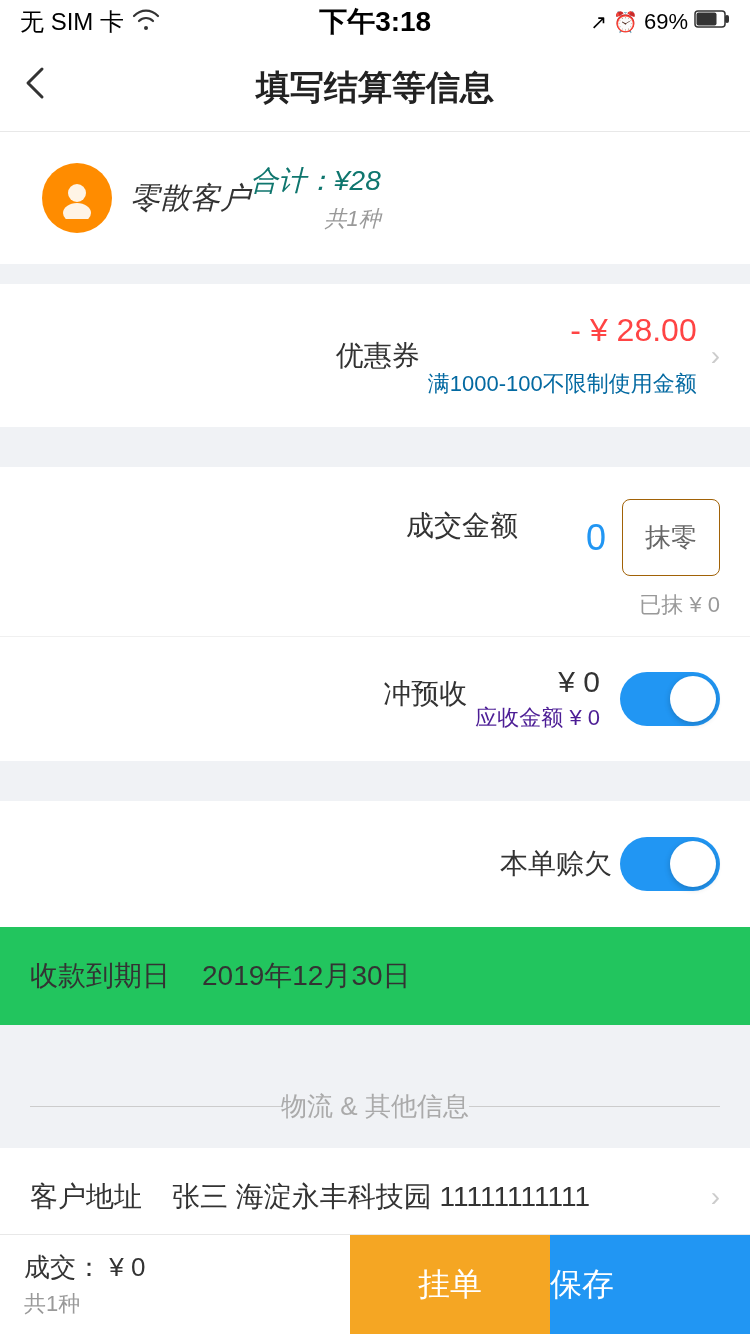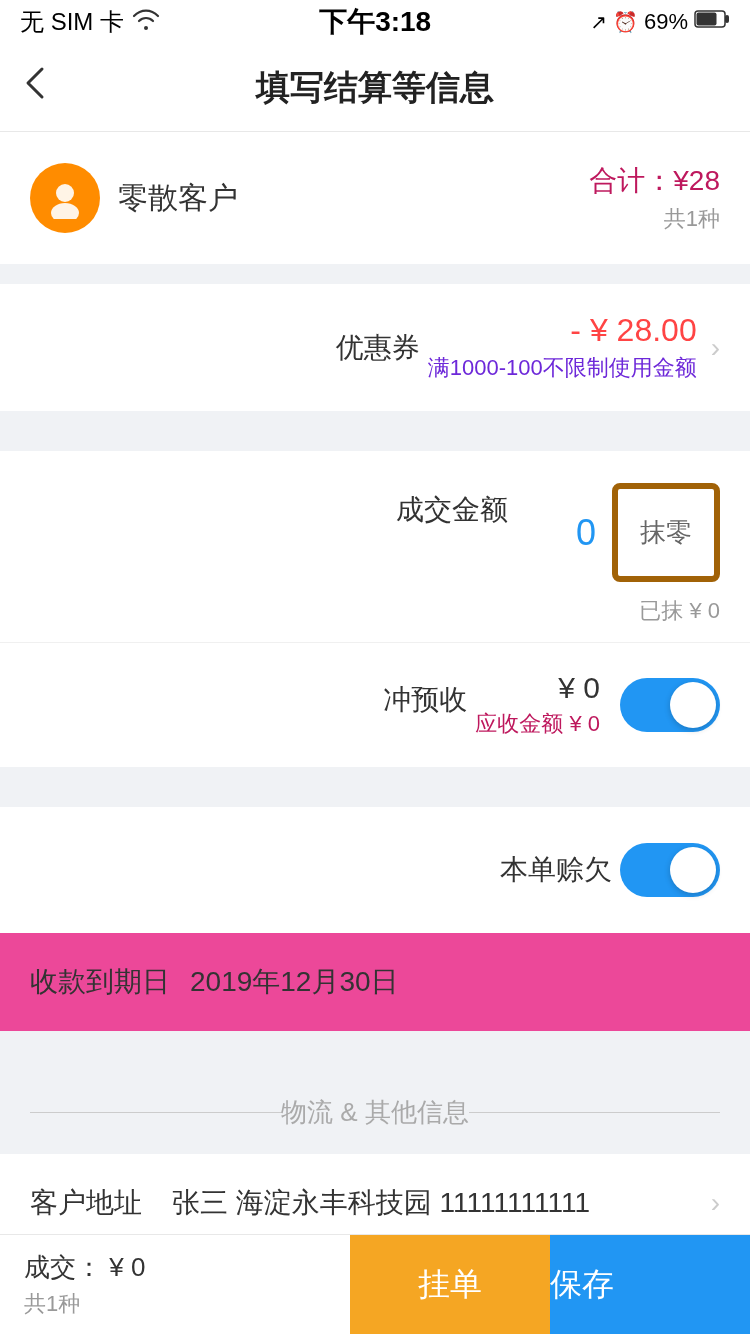--- a/index.html
+++ b/index.html
@@ -55,24 +55,24 @@
 
     
     .section {
       background: #fff;
       margin-bottom: 20px;
     }
 
     
     .customer-row {
       background: #fff;
-      padding: 30px 30px;
-      display: flex;
-      align-items: center;
-      justify-content: space-between;
+      padding: 30px 42px;
+      display: flex;
+      align-items: center;
+      font-style: italic;
     }
     .customer-left {
       display: flex;
       align-items: center;
       gap: 18px;
     }
     .customer-avatar {
       width: 70px;
       height: 70px;
       border-radius: 35px;
@@ -83,21 +83,21 @@
     }
     .customer-name {
       font-size: 30px;
       color: #333;
     }
     .customer-right {
       text-align: right;
     }
     .customer-total {
       font-size: 28px;
-      color: #be185d;
+      color: #0f766e;
     }
     .customer-count {
       font-size: 22px;
       color: #999;
       margin-top: 4px;
     }
 
     
     .row-item {
       padding: 28px 30px;
@@ -121,42 +121,42 @@
     .row-right-text {
       text-align: right;
     }
     .discount-amount {
       font-size: 32px;
       color: #ff4444;
       font-weight: 500;
     }
     .discount-sub {
       font-size: 22px;
-      color: #6d28d9;
-      margin-top: 4px;
+      color: #0369a1;
+      margin-top: 20px;
     }
     .chevron-icon {
       color: #ccc;
       font-size: 28px;
     }
 
     
     .amount-input {
       font-size: 36px;
       color: #2196F3;
       font-weight: 500;
       text-align: right;
       min-width: 80px;
       border: none;
       outline: none;
     }
     .round-off-btn {
-      border: 6px solid #a16207;
+      border: 1px solid #a16207;
       border-radius: 8px;
-      padding: 26px 22px;
+      padding: 20px 22px;
       font-size: 26px;
       color: #666;
       background: #fff;
       cursor: pointer;
     }
     .amount-sub {
       font-size: 22px;
       color: #999;
       margin-top: 6px;
       text-align: right;
@@ -164,21 +164,21 @@
     .advance-right {
       text-align: right;
     }
     .advance-main {
       font-size: 30px;
       color: #333;
       font-weight: 500;
     }
     .advance-sub {
       font-size: 22px;
-      color: #be185d;
+      color: #4c1d95;
       margin-top: 4px;
     }
 
     
     .toggle {
       width: 100px;
       height: 54px;
       border-radius: 27px;
       background: #2196F3;
       position: relative;
@@ -200,22 +200,22 @@
     .section-divider {
       height: 20px;
       background: #f0f2f5;
     }
 
     
     .due-date-row {
       padding: 30px 30px;
       display: flex;
       align-items: flex-end;
-      gap: 20px;
-      background: #ec4899;
+      gap: 32px;
+      background: #22c55e;
     }
     .due-date-label {
       font-size: 28px;
       color: #333;
     }
     .due-date-value {
       font-size: 28px;
       color: #333;
     }
 

